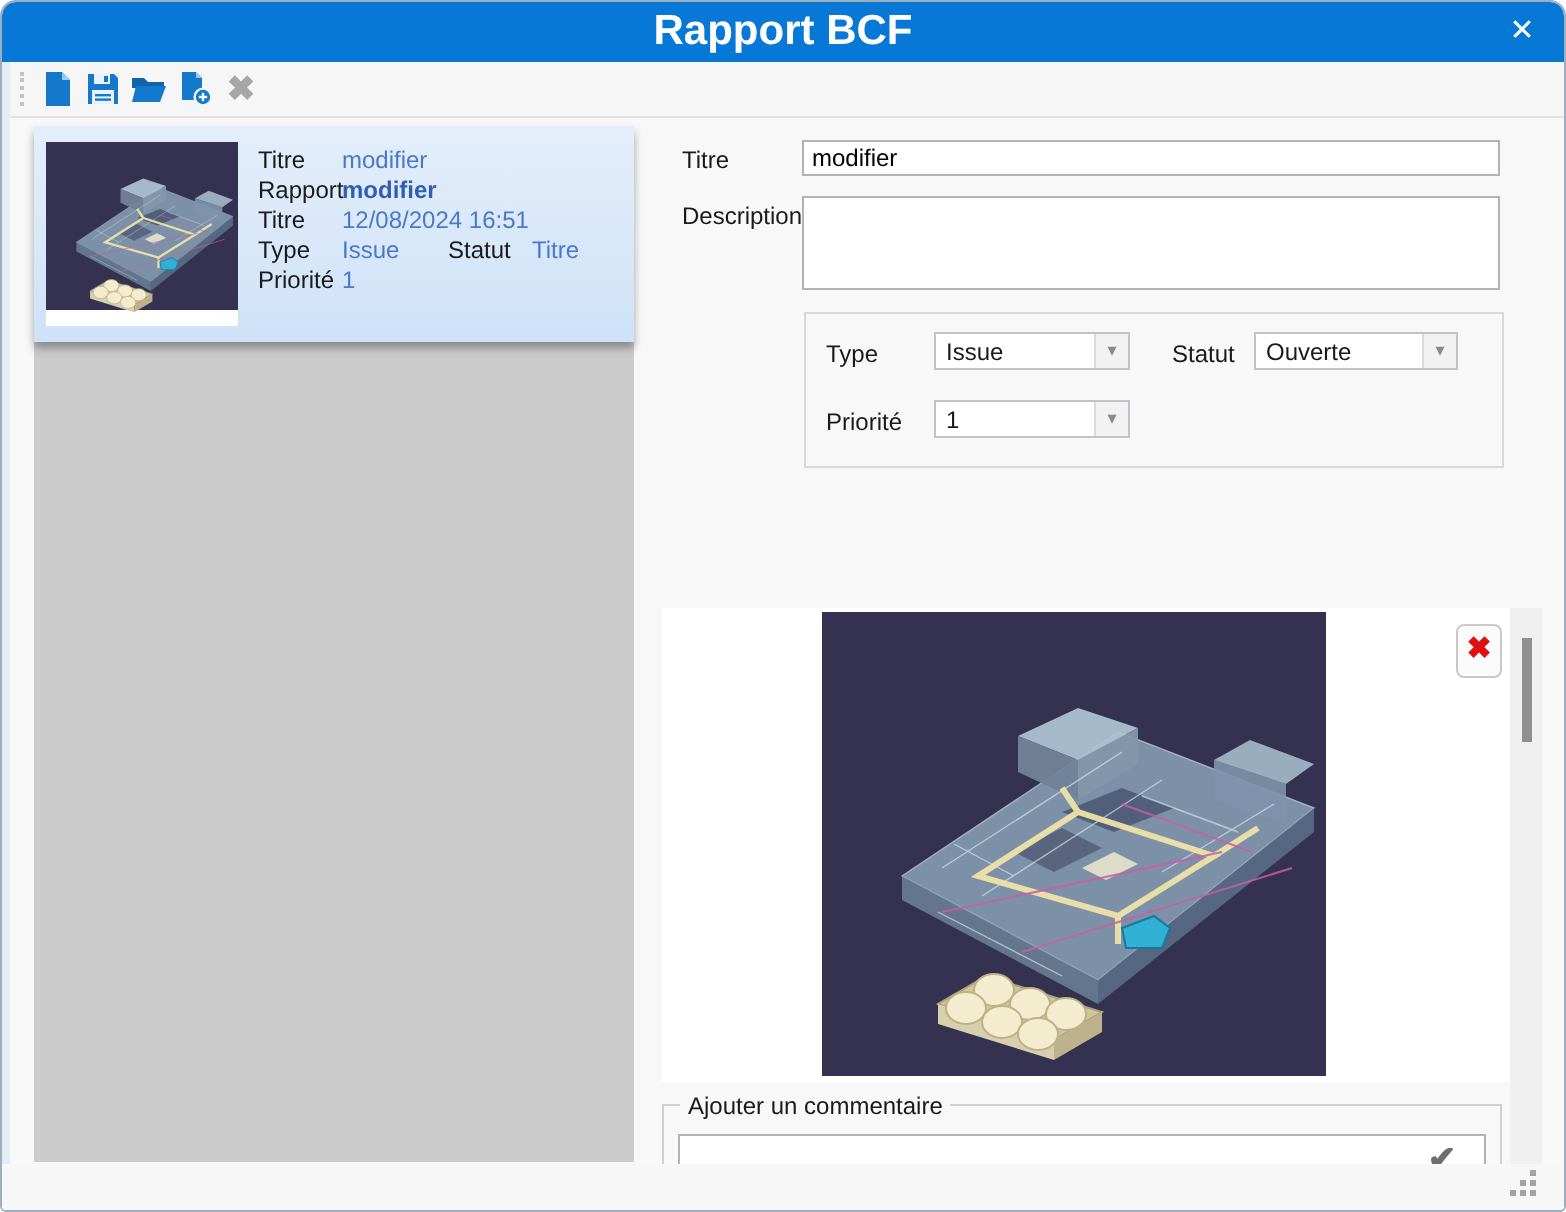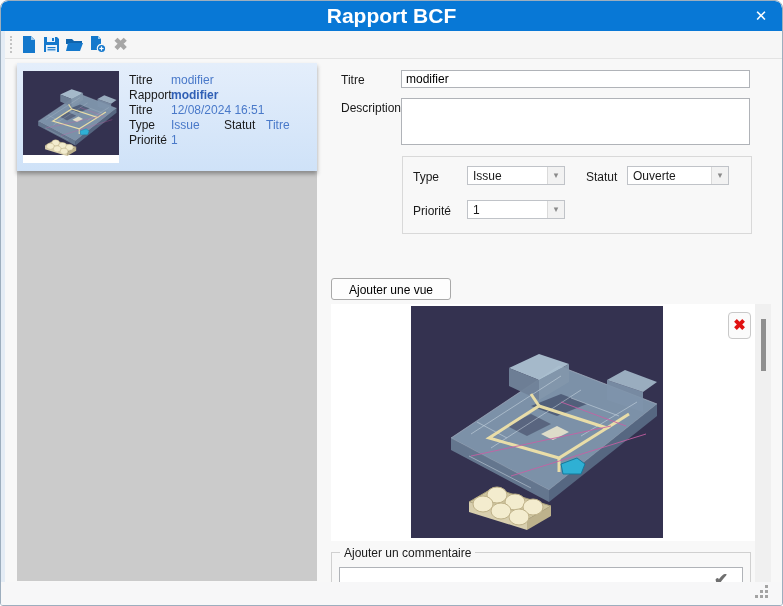--- a/index.html
+++ b/index.html
@@ -146,21 +146,20 @@
         <span class="arr">▾</span>
       </div>
       <span class="rp-label" style="left:10px;top:47px">Priorité</span>
       <div class="combo" style="left:64px;top:43px;width:98px;">
         <span class="val">1</span>
         <span class="arr">▾</span>
       </div>
     </div>
 
 
-    <button class="btn-addview" style="left:330px;top:219px">Ajouter une vue</button>
 
     <div class="viewer" style="left:330px;top:245px;">
       <svg class="viewer-img" width="252" height="232" viewBox="0 0 252 232">
         <rect width="252" height="232" fill="#343250"></rect>
         <g id="bldg-art">
           <polygon points="40,132 148,60 246,98 138,184" fill="#8fa9bf" opacity="0.8" stroke="#c4d4e0" stroke-width="0.7"></polygon>
           <polygon points="40,132 40,144 138,196 138,184" fill="#6d8299" opacity="0.85"></polygon>
           <polygon points="138,184 138,196 246,110 246,98" fill="#5d7189" opacity="0.85"></polygon>
           <polygon points="98,62 128,48 158,58 128,74" fill="#acc1d1" opacity="0.95"></polygon>
           <polygon points="98,62 98,80 128,94 128,74" fill="#718399" opacity="0.95"></polygon>

